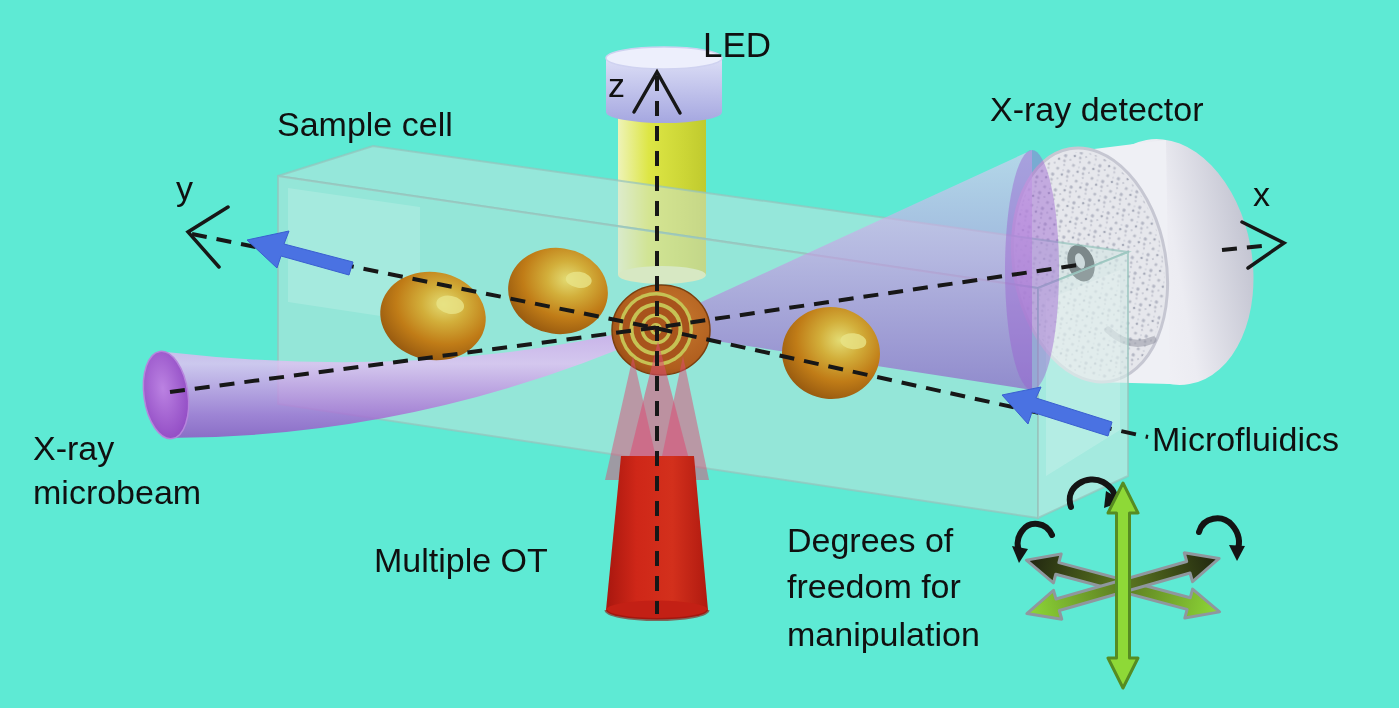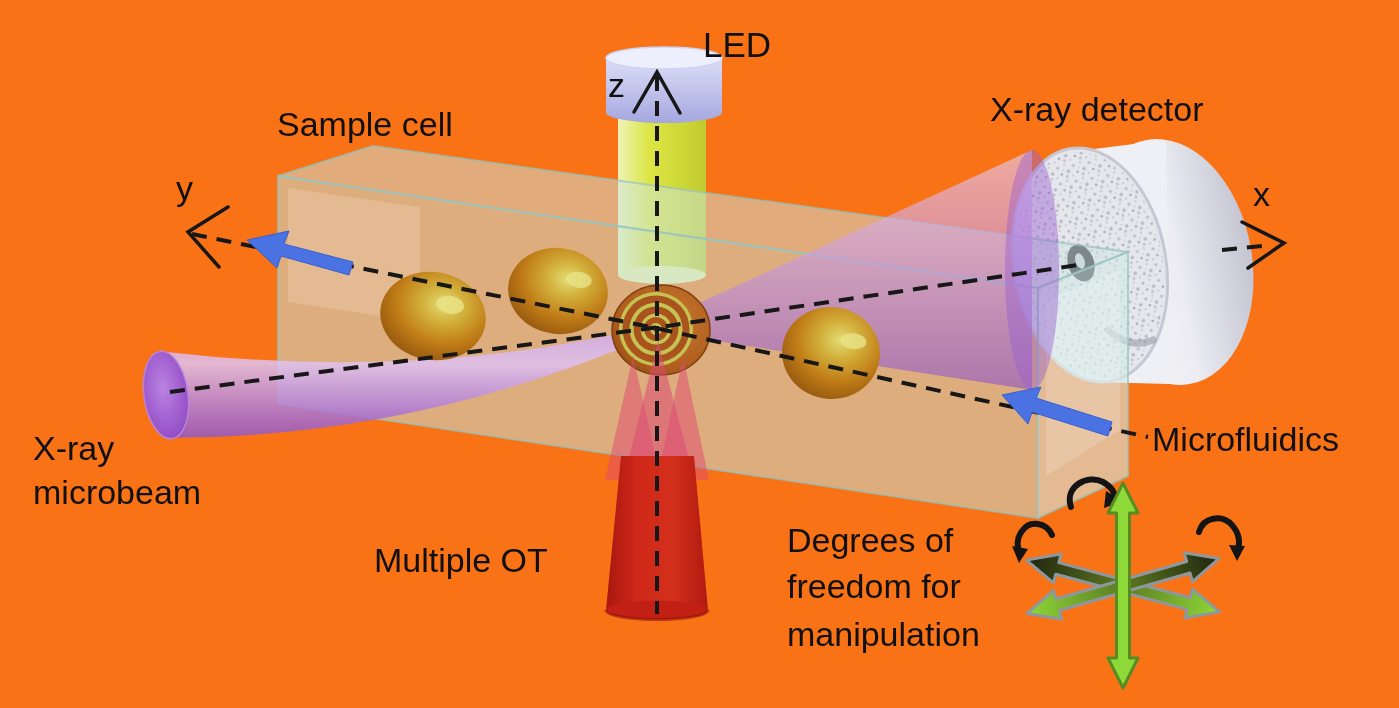--- a/index.html
+++ b/index.html
@@ -1,16 +1,16 @@
 <!DOCTYPE html>
 <html><head>
 <meta charset="utf-8">
 <style>
   html,body{margin:0;padding:0;background:#ffffff;}
-  .stage{position:relative;width:1399px;height:708px;background:#f97316;overflow:hidden;
+  .stage{position:relative;width:1399px;height:708px;background:#5eead4;overflow:hidden;
          font-family:"Liberation Sans", sans-serif;}
   svg{display:block;}
   text{font-family:"Liberation Sans", sans-serif;fill:#101010;}
   .lbl{font-size:34px;}
   .lbl-big{font-size:35px;}
 </style>
 </head>
 <body>
 
 <div class="stage">

